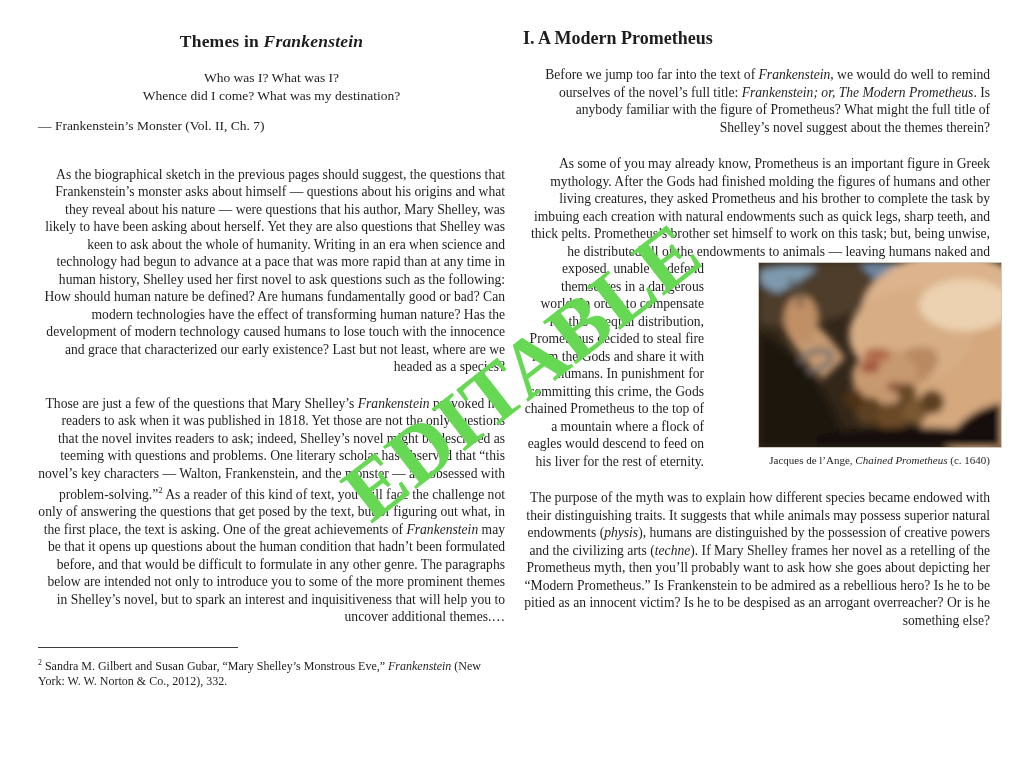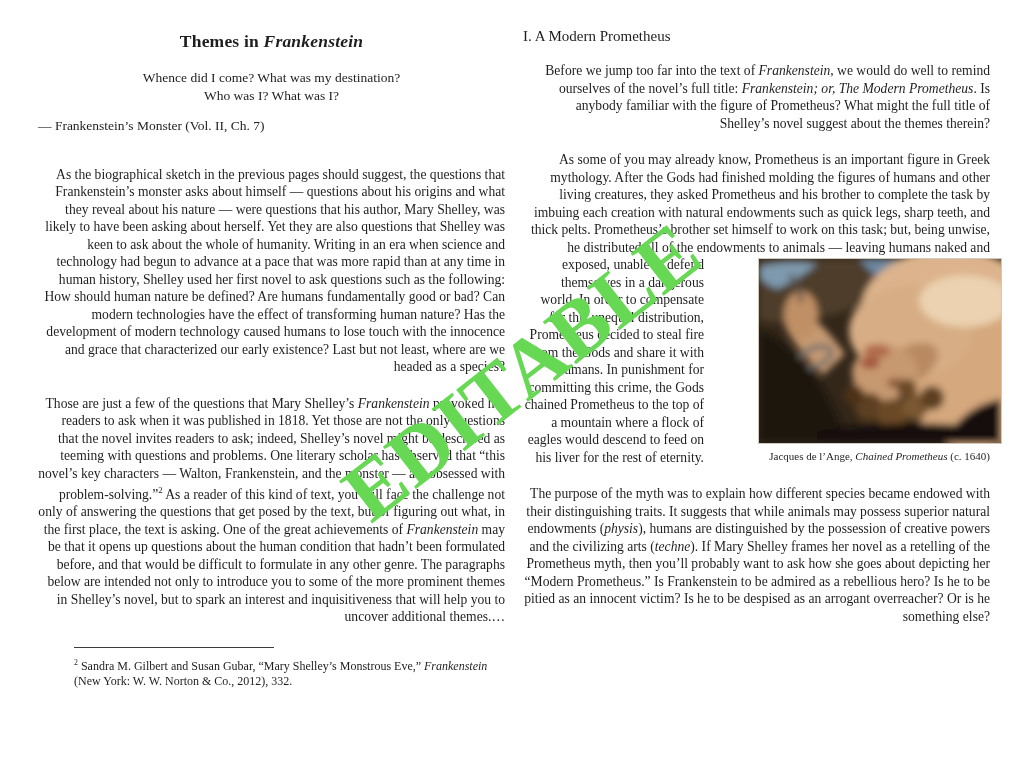--- a/index.html
+++ b/index.html
@@ -39,27 +39,27 @@
     line-height: 17.5px;
     margin-bottom: 31px;
   }
   .body-para {
     font-size: 13.6px;
     line-height: 17.5px;
     margin: 0 0 19px 0;
     text-align: right;
   }
   .section-heading {
-    font-size: 15px;
-    font-weight: normal;
+    font-size: 18px;
+    font-weight: bold;
     margin: 2px 0 17px 0;
   }
   .clear { clear: both; }
 
-  .footnote { margin-top: 21px; margin-left: 36px; }
+  .footnote { margin-top: 21px; }
   .footnote-rule {
     width: 200px;
     border-top: 1px solid #3c3c3c;
     margin-bottom: 7px;
   }
   .footnote-text {
     font-size: 12px;
     line-height: 15.5px;
     margin: 0;
   }
@@ -104,22 +104,22 @@
 <div class="page">
 
   <div class="watermark" style="color: rgb(103, 216, 84);">EDITABLE</div>
 
   <div class="columns">
 
     <section class="col">
       <h1 class="doc-title"><span style="font-weight: bold;">Themes in </span><span style="font-style: italic; font-weight: bold;">Frankenstein</span></h1>
 
       <div class="epigraph">
+        <div>Who was I? What was I?</div>
         <div>Whence did I come? What was my destination?</div>
-        <div>Who was I? What was I?</div>
       </div>
 
       <div class="attribution">— Frankenstein’s Monster (Vol. II, Ch. 7)</div>
 
       <div class="body-para">As the biographical sketch in the previous pages should suggest, the questions that Frankenstein’s monster asks about himself — questions about his origins and what they reveal about his nature — were questions that his author, Mary Shelley, was likely to have been asking about herself. Yet they are also questions that Shelley was keen to ask about the whole of humanity. Writing in an era when science and technology had begun to advance at a pace that was more rapid than at any time in human history, Shelley used her first novel to ask questions such as the following: How should human nature be defined? Are humans fundamentally good or bad? Can modern technologies have the effect of transforming human nature? Has the development of modern technology caused humans to lose touch with the innocence and grace that characterized our early existence? Last but not least, where are we headed as a species?</div>
 
       <div class="body-para"><span>Those are just a few of the questions that Mary Shelley’s </span><span style="font-style: italic;">Frankenstein</span><span> provoked her readers to ask when it was published in 1818. Yet those are not the only questions that the novel invites readers to ask; indeed, Shelley’s novel might be described as teeming with questions and problems. One literary scholar has observed that “this novel’s key characters — Walton, Frankenstein, and the monster — are obsessed with problem-solving.”</span><span style="vertical-align: super; font-size: 0.65em;">2</span><span> As a reader of this kind of text, you will face the challenge not only of answering the questions that get posed by the text, but of figuring out what, in the first place, the text is asking. One of the great achievements of </span><span style="font-style: italic;">Frankenstein</span><span> may be that it opens up questions about the human condition that hadn’t been formulated before, and that would be difficult to formulate in any other genre. The paragraphs below are intended not only to introduce you to some of the more prominent themes in Shelley’s novel, but to spark an interest and inquisitiveness that will help you to uncover additional themes.…</span></div>
 
       <div class="footnote">
         <div class="footnote-rule"></div>

